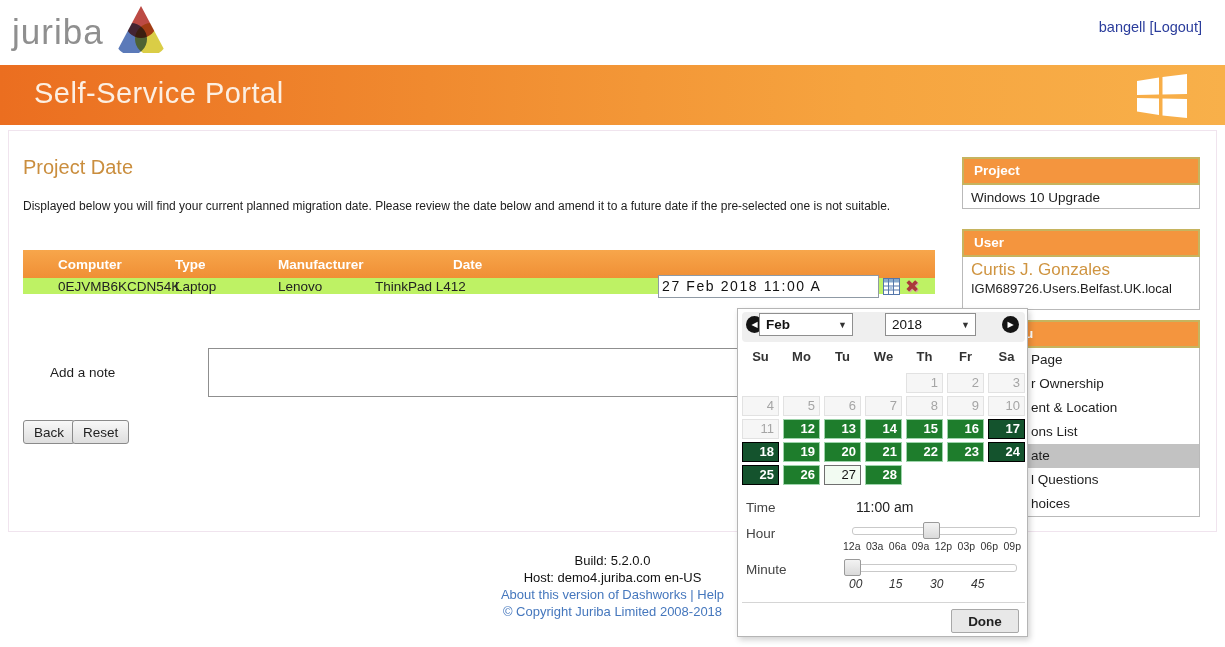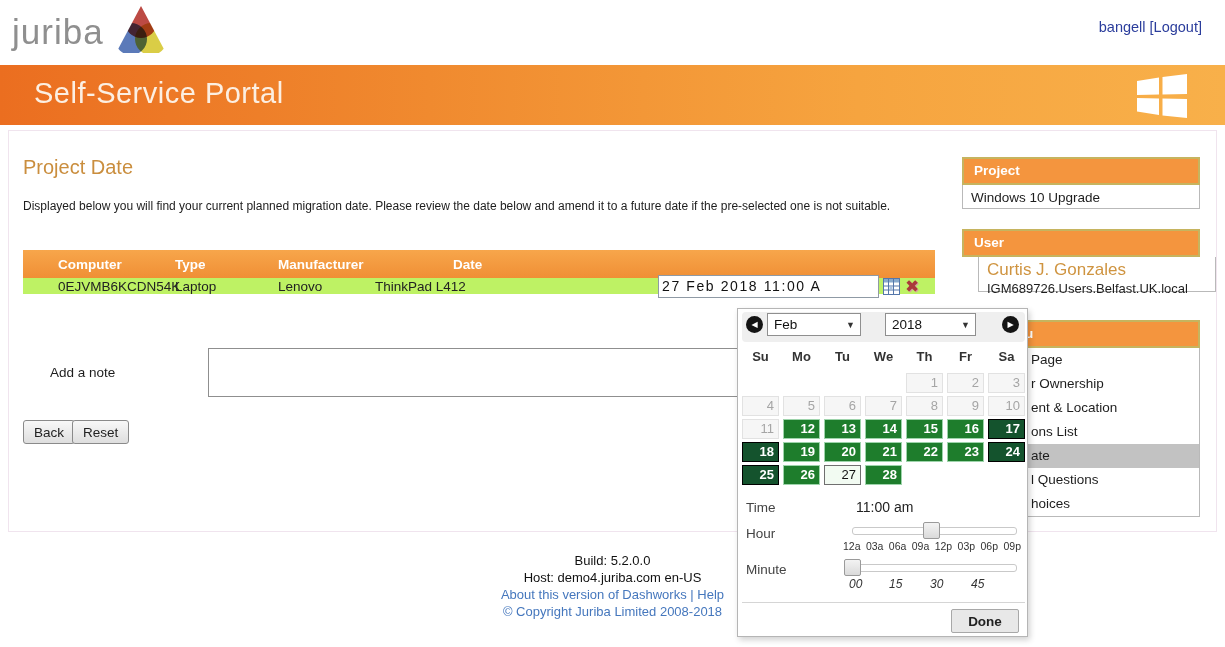--- a/index.html
+++ b/index.html
@@ -55,37 +55,37 @@
   
   .footer{position:absolute;left:0;top:552px;width:1225px;text-align:center;font-size:13px;line-height:17px;color:#111;}
   .footer .lnk{color:#4577bd;text-decoration:none;}
   .footer .blue{color:#4577bd;}
 
   
   .panel-hd{position:absolute;left:962px;width:238px;height:28px;background:#f4953e;border:2px solid #c6b45f;
     color:#fff;font-weight:bold;font-size:13.5px;line-height:24px;padding-left:10px;}
   .panel-bd{position:absolute;left:962px;width:238px;background:#fff;border:1px solid #b9b9b9;border-top:none;font-size:13.5px;}
   .proj-hd{top:157px;} .proj-bd{top:185px;height:24px;line-height:26px;padding-left:8px;}
-  .user-hd{top:229px;} .user-bd{top:257px;height:35px;margin-left:16px;}
+  .user-hd{top:229px;} .user-bd{top:257px;height:53px;}
   .user-name{display:block;color:#cf9440;font-size:17px;padding:3px 0 0 8px;}
   .user-acct{display:block;color:#1d1d1d;font-size:13px;padding:1px 0 0 8px;}
   .menu-hd{top:320px;}
   .menu-bd{top:348px;height:169px;padding:0;}
   .menu-item{height:24px;line-height:24px;padding-left:68px;font-size:13.5px;color:#1d1d1d;cursor:pointer;background:#fff;}
   .menu-item.hl{background:#c2c2c2;}
 
   
   .popup{position:absolute;left:737px;top:308px;width:291px;height:329px;background:#fff;border:1px solid #b5b5b5;
     box-shadow:2px 3px 6px rgba(0,0,0,.18);z-index:50;font-size:13px;}
   .dp-head{position:absolute;left:4px;top:3px;width:283px;height:30px;background:#efefef;border-radius:4px;}
   .nav-circle{position:absolute;top:7px;width:17px;height:17px;border-radius:50%;background:#141414;color:#fff;
     font-size:8px;line-height:17px;text-align:center;cursor:pointer;}
   .nav-prev{left:8px;} .nav-next{right:8px;}
   .dd{position:absolute;top:4px;height:23px;background:#fff;border:1px solid #8f8f8f;cursor:pointer;}
-  .dd-month{left:29px;width:94px;} .dd-year{left:147px;width:91px;}
+  .dd-month{left:21px;width:94px;font-weight:bold;} .dd-year{left:147px;width:91px;}
   .dd .dd-val{position:absolute;left:6px;top:3px;font-size:13.5px;color:#111;}
   .dd .dd-arrow{position:absolute;right:5px;top:6px;font-size:9px;color:#333;}
   .wk-row{position:absolute;left:4px;top:40px;width:283px;display:flex;}
   .wk-row span{width:37px;margin-right:4px;text-align:center;font-weight:bold;color:#333;font-size:13px;}
   .wk-row span:last-child{margin-right:0;}
   .grid{position:absolute;left:4px;top:64px;width:283px;}
   .g-row{display:flex;height:23px;}
   .g-cell{width:37px;height:20px;margin-right:4px;text-align:right;padding-right:4px;line-height:18px;font-size:13px;border:1px solid transparent;}
   .g-row .g-cell:last-child{margin-right:0;}
   .cell-e{background:transparent;}

